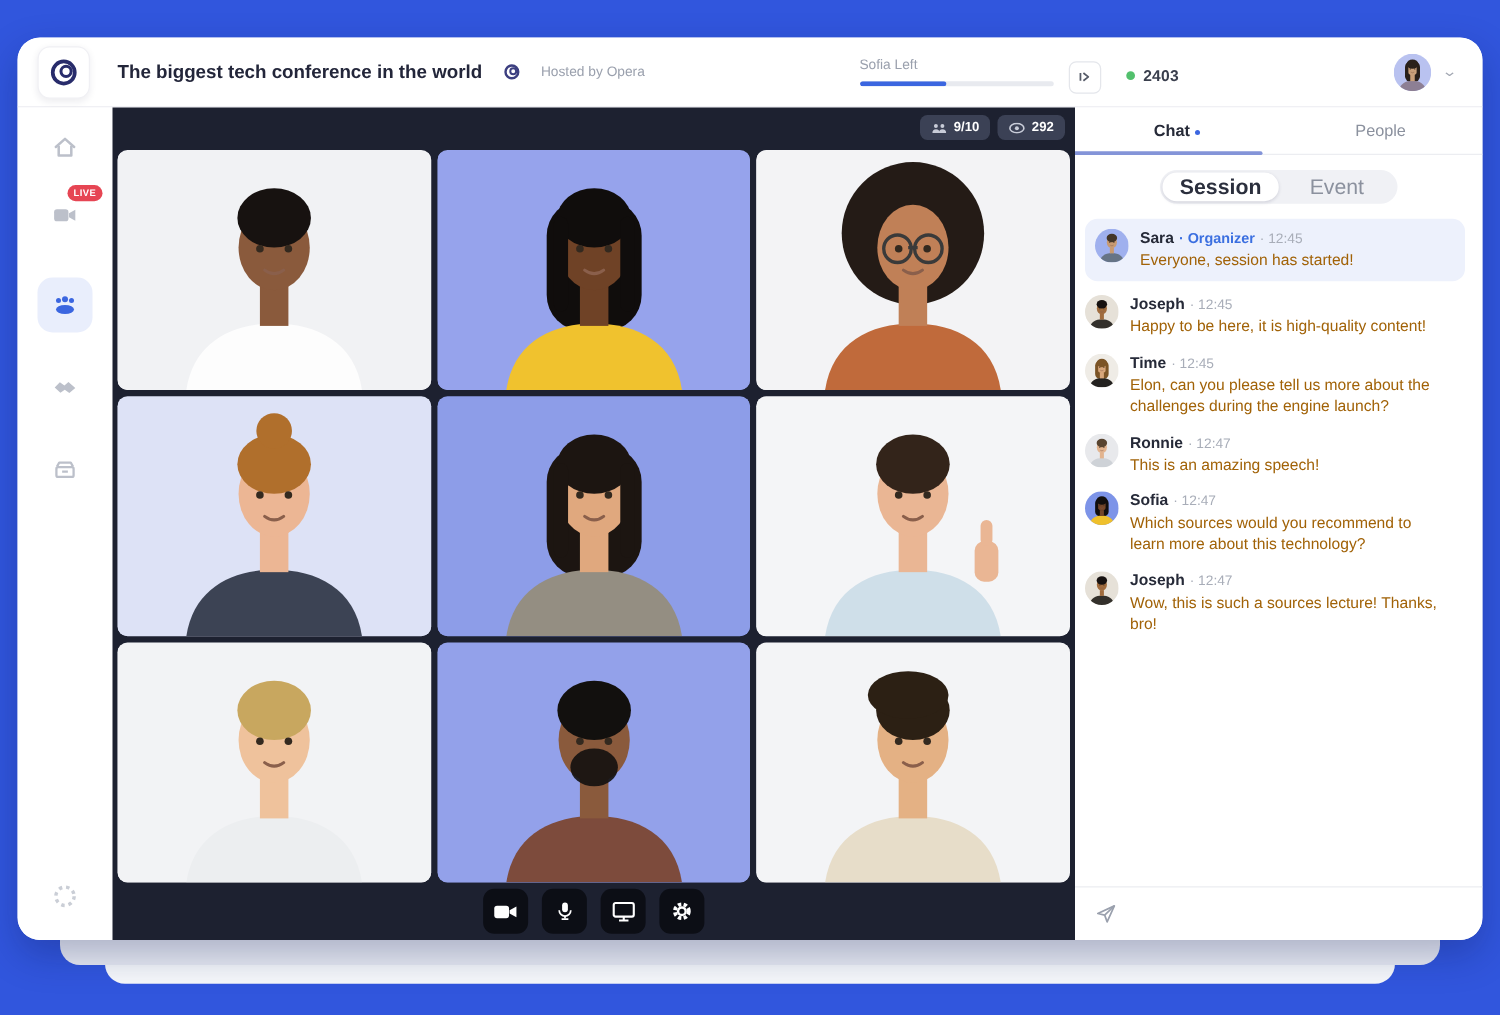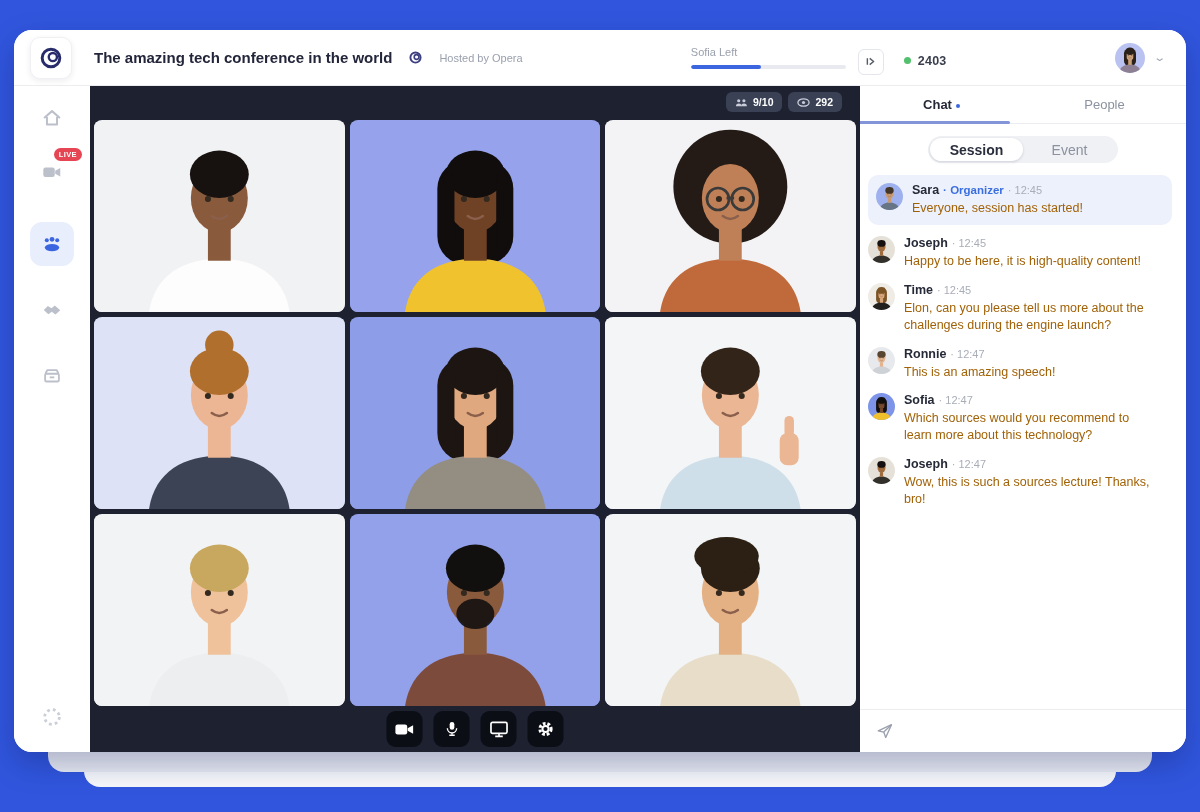--- a/index.html
+++ b/index.html
@@ -45,39 +45,39 @@
   
   .sidebar{position:absolute;left:0;top:56px;bottom:0;width:76px;background:#fff;}
   .side-item{width:44px;height:40px;margin:0 auto;display:flex;align-items:center;justify-content:center;position:relative;cursor:pointer;border-radius:12px;}
   .side-item.active{height:44px;background:#e9eefc;}
   .live-chip{position:absolute;top:-4px;right:-8px;background:#e64553;color:#fff;font-size:7.5px;font-weight:700;
     padding:2px 5px;border-radius:7px;letter-spacing:.4px;}
   .side-spinner{position:absolute;bottom:24px;left:0;right:0;display:flex;justify-content:center;}
 
   
   .stage{position:absolute;left:76px;top:56px;bottom:0;width:770px;background:#1d2130;box-sizing:border-box;}
-  .stage-top{position:absolute;top:0;left:4px;right:18px;height:32px;display:flex;align-items:center;justify-content:flex-end;gap:6px;}
+  .stage-top{position:absolute;top:0;left:4px;right:8px;height:32px;display:flex;align-items:center;justify-content:flex-end;gap:6px;}
   .chip{display:flex;align-items:center;gap:5px;background:rgba(70,76,97,.75);border-radius:6px;padding:4px 9px;
     color:#fff;font-size:10.5px;font-weight:700;}
   .grid{position:absolute;left:4px;right:4px;top:34px;bottom:46px;display:grid;
     grid-template-columns:repeat(3,1fr);grid-template-rows:repeat(3,1fr);gap:5px;}
   .tile{border-radius:8px;overflow:hidden;position:relative;cursor:pointer;}
   .tile svg{position:absolute;left:0;bottom:0;width:100%;height:100%;}
   .controls{position:absolute;bottom:5px;left:50%;transform:translateX(-50%);display:flex;gap:11px;}
   .ctl-btn{width:36px;height:36px;background:#0c0e15;border-radius:9px;display:flex;align-items:center;justify-content:center;cursor:pointer;}
 
   
   .chat{position:absolute;right:0;top:56px;bottom:0;width:326px;background:#fff;display:flex;flex-direction:column;}
   .chat-tabs{height:37px;display:flex;position:relative;border-bottom:1px solid #ecedf1;flex:0 0 auto;}
   .chat-tab{flex:1;display:flex;align-items:center;justify-content:center;gap:4px;font-size:13px;color:#8b919e;cursor:pointer;}
   .chat-tab.active{color:#262a38;font-weight:700;}
   .unread-dot{width:4px;height:4px;border-radius:50%;background:#3b66e0;margin-top:2px;}
   .tab-underline{position:absolute;left:0;bottom:-1px;width:150px;height:3px;background:#8494d8;border-radius:0 2px 2px 0;}
   .segmented{margin:12px auto 2px;background:#f0f1f5;border-radius:14px;height:27px;width:190px;display:flex;align-items:center;padding:2px;box-sizing:border-box;flex:0 0 auto;}
-  .seg{flex:1;height:23px;display:flex;align-items:center;justify-content:center;font-size:14px;color:#8b919e;border-radius:12px;cursor:pointer;}
+  .seg{flex:1;height:23px;display:flex;align-items:center;justify-content:center;font-size:17px;color:#8b919e;border-radius:12px;cursor:pointer;}
   .seg.active{background:#fff;color:#2b2f3d;font-weight:700;box-shadow:0 1px 3px rgba(20,20,60,.15);}
   .messages{flex:1;overflow:hidden;padding:10px 14px 0 8px;}
   .msg{display:flex;gap:9px;margin-bottom:13px;}
   .msg.highlighted{background:#edf1fc;border-radius:10px;padding:8px 8px;margin-bottom:11px;}
   .msg-avatar{width:27px;height:27px;border-radius:50%;overflow:hidden;flex:0 0 auto;}
   .msg-avatar svg{display:block;width:100%;height:100%;}
   .msg-head{font-size:12.5px;color:#262a38;display:flex;align-items:baseline;gap:4px;white-space:nowrap;}
   .msg-name{font-weight:700;}
   .msg-role{color:#3b6fe0;font-weight:700;font-size:11.5px;}
   .msg-time{color:#a8adb8;font-size:11px;}
@@ -95,21 +95,21 @@
 
 <div class="window">
 
   <div class="header">
     <div class="logo-card">
       <svg width="26" height="26" viewBox="0 0 28 28">
         <circle cx="14" cy="14" r="9.5" fill="none" stroke="#282c6b" stroke-width="3.2"></circle>
         <circle cx="16" cy="13" r="4.4" fill="none" stroke="#282c6b" stroke-width="2.6"></circle>
       </svg>
     </div>
-    <div class="title">The amazing tech conference in the world</div>
+    <div class="title">The biggest tech conference in the world</div>
     <div class="hosted">
       <svg width="15" height="15" viewBox="0 0 28 28">
         <circle cx="14" cy="14" r="9.5" fill="none" stroke="#3c3f80" stroke-width="3.6"></circle>
         <circle cx="16" cy="13" r="4.4" fill="none" stroke="#3c3f80" stroke-width="3"></circle>
       </svg>
       <span>Hosted by Opera</span>
     </div>
 
     <div class="timeleft">
       <div class="timeleft-label">Sofia Left</div>

